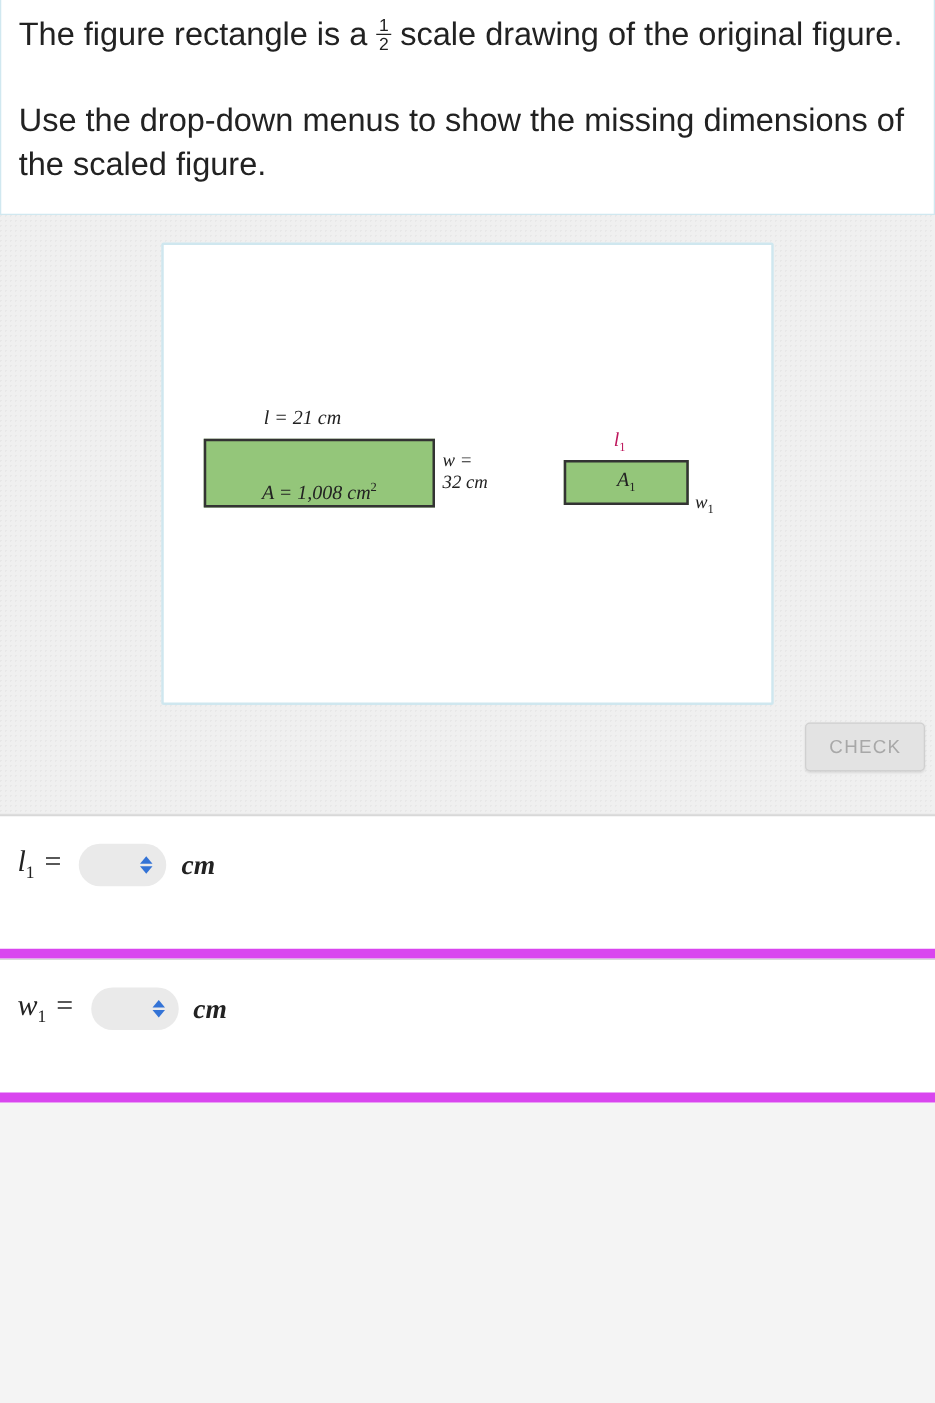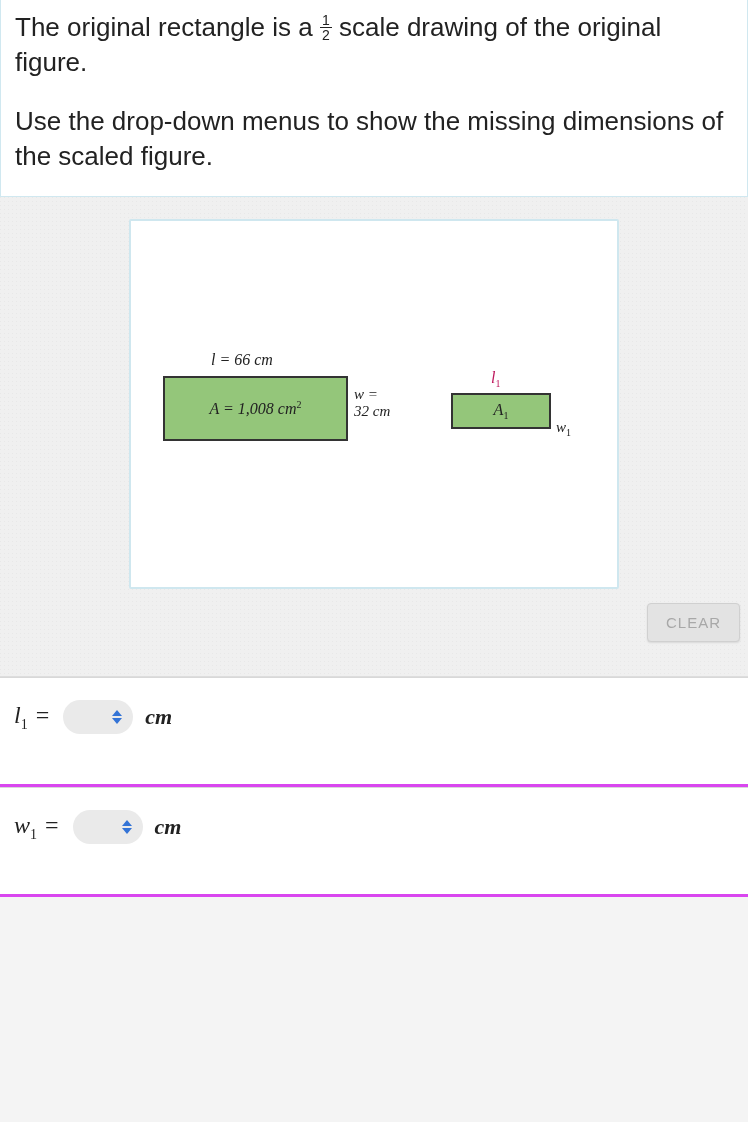--- a/index.html
+++ b/index.html
@@ -7,21 +7,21 @@
   .wrap { width: 748px; }
   .question-box {
     background: #fff;
     border: 1px solid #d0e8f0;
     border-top: none;
     padding: 10px 14px 22px 14px;
     font-size: 26px;
     line-height: 1.35;
     color: #222;
   }
-  .question-box .p2 { margin-top: 24px; }
+  .question-box .p2 { margin-top: 34px; }
   .frac {
     display: inline-block;
     vertical-align: -4px;
     text-align: center;
     line-height: 1;
     font-size: 14px;
   }
   .frac .num { display: block; padding: 0 2px; }
   .frac .den { display: block; border-top: 1.5px solid #222; padding: 0 2px; }
 
@@ -39,25 +39,25 @@
     background: #fff;
     border: 2px solid #cfe7ef;
     border-radius: 2px;
     position: relative;
   }
   .big-rect {
     position: absolute;
     left: 32px;
     top: 155px;
     width: 185px;
-    height: 65px;
+    height: 55px;
     background: #94c67a;
     border: 2px solid #333;
     display: flex;
-    align-items: center;
+    align-items: flex-end;
     justify-content: center;
     font-family: "Times New Roman", serif;
     font-style: italic;
     font-size: 16px;
     color: #222;
   }
   .big-rect .sq { font-size: 10px; vertical-align: super; font-style: normal; }
   .lbl-l {
     position: absolute;
     left: 80px;
@@ -128,21 +128,21 @@
     font-size: 15px;
     color: #a8a8a8;
     letter-spacing: 1px;
     box-shadow: 0 1px 2px rgba(0,0,0,0.1);
     cursor: pointer;
   }
 
   .answer-block {
     background: #fff;
     border-top: 1px solid #d8d8d8;
-    border-bottom: 3px solid #d946ef;
+    border-bottom: 8px solid #d946ef;
     padding: 22px 14px 50px 14px;
     display: flex;
     align-items: center;
     gap: 12px;
     font-family: "Times New Roman", serif;
     font-size: 24px;
     color: #222;
   }
   .answer-block .var { font-style: italic; }
   .answer-block .sub { font-size: 14px; vertical-align: sub; font-style: normal; }
@@ -183,34 +183,34 @@
   .unit { font-style: italic; font-size: 22px; font-weight: bold; }
   .unit .sq { font-size: 13px; vertical-align: super; font-style: normal; }
 </style>
 </head>
 <body>
 
 <div class="wrap">
 
   <div class="question-box">
     <p class="p1">
-      <span>The original rectangle is a </span>
+      <span>The figure rectangle is a </span>
       <span class="frac">
         <span class="num">1</span>
         <span class="den">2</span>
       </span>
       <span> scale drawing of the original figure.</span>
     </p>
     <p class="p2">Use the drop-down menus to show the missing dimensions of the scaled figure.</p>
   </div>
 
   <div class="figure-area">
     <div class="figure-panel">
 
-      <div class="lbl-l">l = 66 cm</div>
+      <div class="lbl-l">l = 21 cm</div>
 
       <div class="big-rect">
         <span>
           <span>A = 1,008 cm</span><span class="sq">2</span>
         </span>
       </div>
 
       <div class="lbl-w">
         <span>w =</span><br>
         <span>32 cm</span>
@@ -226,21 +226,21 @@
         </span>
       </div>
 
       <div class="lbl-w1">
         <span>w</span><span class="sub">1</span>
       </div>
 
     </div>
 
     <div class="btn-row">
-      <button class="btn">CLEAR</button>
+      <button class="btn">CHECK</button>
     </div>
   </div>
 
   <div class="answer-block">
     <span>
       <span class="var">l</span><span class="sub">1</span>
       <span class="eq">=</span>
     </span>
     <span class="dropdown">
       <span class="arrows">

